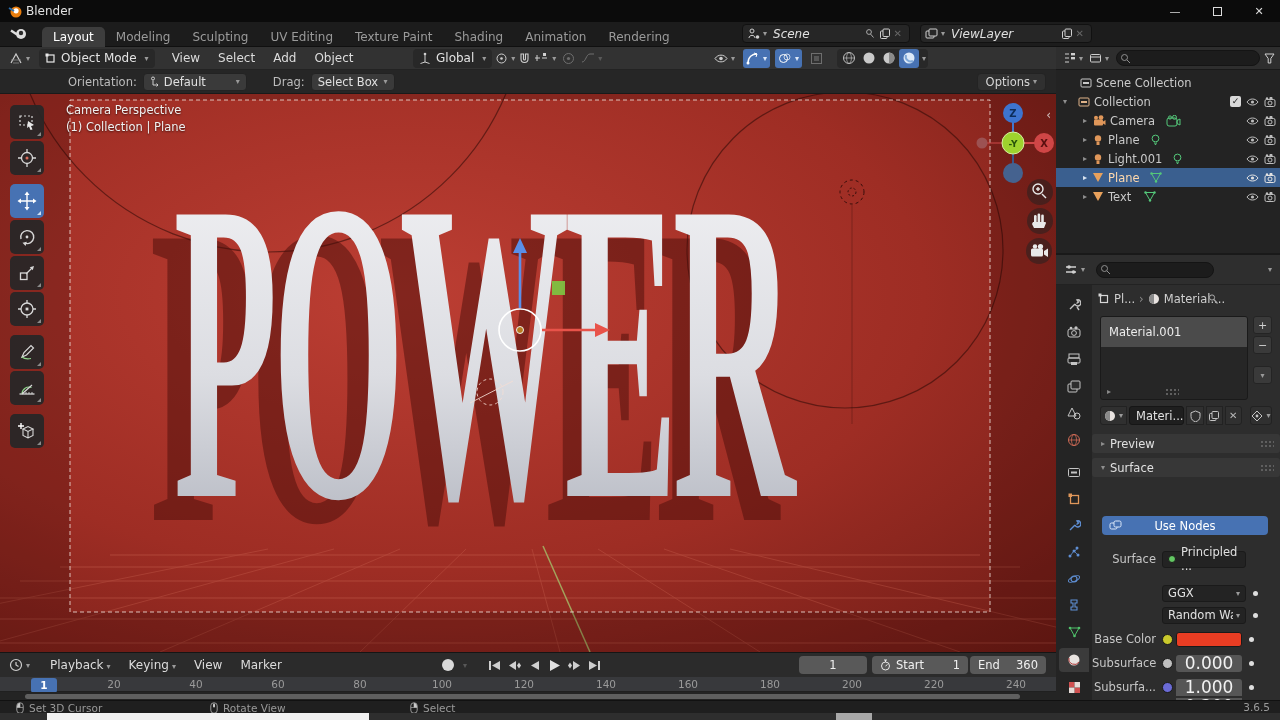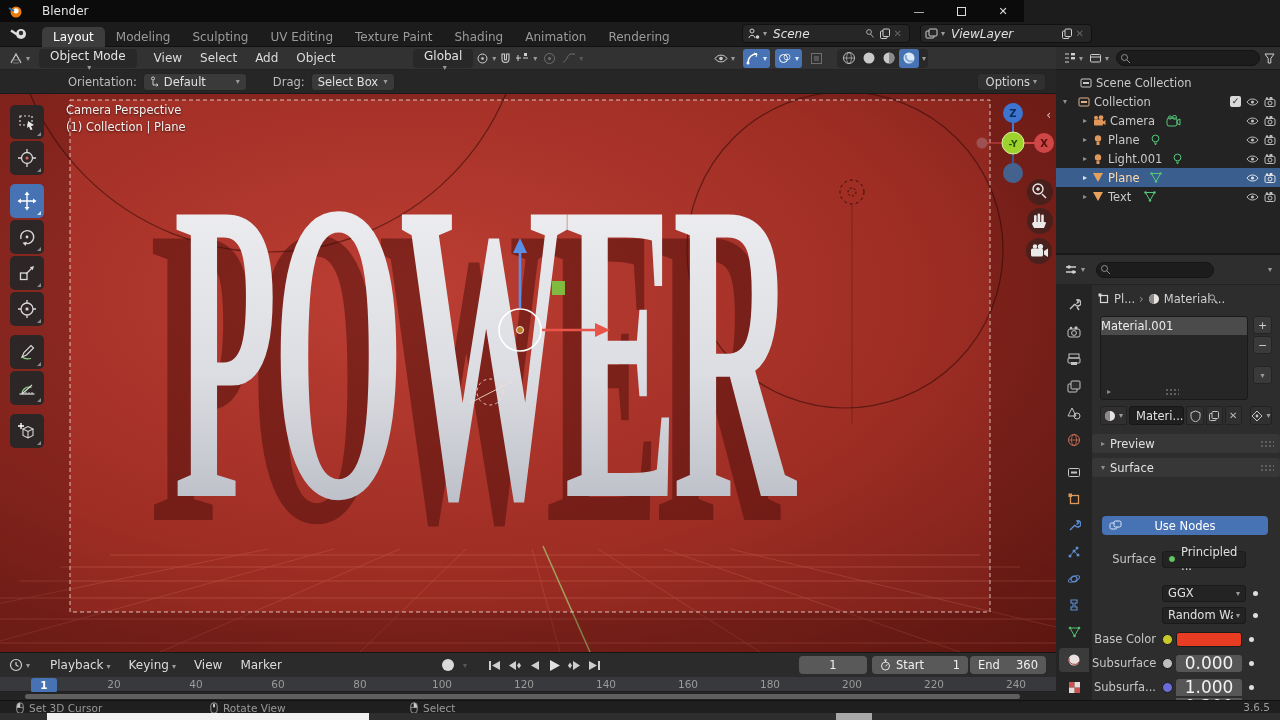--- a/index.html
+++ b/index.html
@@ -4,40 +4,40 @@
 <style>
   * { box-sizing: border-box; margin: 0; padding: 0; }
   html,body { width:1280px; height:720px; background:#000; overflow:hidden; }
   body { font-family:"DejaVu Sans","Liberation Sans",sans-serif; font-size:11px; color:#d6d6d6;
          -webkit-font-smoothing:antialiased; }
   .stage { position:relative; width:1280px; height:720px; background:#1c1c1c; overflow:hidden; }
   .abs { position:absolute; }
   .row { display:flex; align-items:center; }
 
   
-  .titlebar { left:0; top:0; width:1024px; height:22px; background:#0b0b0b; display:flex; align-items:center;padding-left:16px; }
+  .titlebar { left:0; top:0; width:1280px; height:22px; background:#0b0b0b; display:flex; align-items:center; }
   .titlebar .apptitle { color:#e2e2e2; font-size:12px; margin-left:6px; }
   .winbtns { position:absolute; right:0; top:0; height:22px; display:flex; }
   .winbtn { width:42px; height:22px; display:flex; align-items:center; justify-content:center; color:#dcdcdc; font-size:11px; }
   .maxglyph { width:9px; height:9px; border:1px solid #dcdcdc; }
 
   
   .topbar { left:0; top:22px; width:1280px; height:25px; background:#1c1c1c; display:flex; align-items:center; border-bottom:1px solid #101010; }
   .menu-item { padding:0 9px; color:#d4d4d4; font-size:12px; line-height:24px; }
   .tabs { display:flex; align-items:flex-end; height:25px; margin-left:14px; max-width:640px; overflow:hidden; }
   .tab { padding:3px 11px; font-size:12px; color:#9a9a9a; white-space:nowrap; border-radius:5px 5px 0 0; }
   .tab.active { background:#3d3d3d; color:#fff; }
   .idwidget { display:flex; align-items:center; background:#262626; border:1px solid #111; border-radius:4px; height:19px; padding:0 4px; }
   .idwidget .name { font-size:12px; color:#e0e0e0; padding:0 6px;font-style:italic; }
   .dimx { color:#666; font-size:10px; padding:0 3px; }
 
   
   .vheader { left:0; top:47px; width:1056px; height:23px; background:#323232; display:flex; align-items:center; border-bottom:1px solid #232323; }
   .toolsettings { left:0; top:70px; width:1056px; height:24px; background:#262626; display:flex; align-items:center; border-bottom:1px solid #1a1a1a; }
-  .pill { display:flex; align-items:center; background:#282828; border-radius:4px; height:19px; padding:0 6px;flex-direction:column; }
+  .pill { display:flex; align-items:center; background:#282828; border-radius:4px; height:19px; padding:0 6px; }
   .pill .lbl { font-size:12px; color:#e2e2e2; padding:0 5px; }
   .hmenu { font-size:12px; color:#dcdcdc; padding:0 9px; }
   .chev { font-size:8px; color:#9a9a9a; margin-left:3px; }
   .ibtn { display:flex; align-items:center; padding:0 3px; height:19px; border-radius:3px; }
   .ibtn.on { background:#4772b3; }
   .ibtn.dim { opacity:.38; }
   .fieldbtn { display:flex; align-items:center; background:#3a3a3a; border:1px solid #232323; border-radius:4px; height:18px; padding:0 6px; font-size:11.5px; color:#e0e0e0; }
   .tslabel { color:#bdbdbd; font-size:11.5px; }
   .optionsbtn { position:absolute; right:10px; display:flex; align-items:center; background:#303030; border:1px solid #232323; border-radius:4px; height:18px; padding:0 8px; font-size:11.5px; color:#d5d5d5; }
 
@@ -69,21 +69,21 @@
   .checkbox { width:11px; height:11px; background:#d9d9d9; border-radius:2px; color:#1a1a1a; font-size:9px; line-height:11px; text-align:center; }
 
   .props { position:absolute; left:0; top:206px; width:224px; height:447px; background:#2d2d2d; border-top:2px solid #191919; }
   .props-header { position:absolute; left:0; top:0; width:224px; height:30px; background:#2e2e2e; display:flex; align-items:center; border-bottom:1px solid #222; }
   .tabstrip { position:absolute; left:0; top:30px; width:36px; height:417px; background:#242424; }
   .ptab { position:absolute; left:3px; width:30px; height:24px; display:flex; align-items:center; justify-content:center; border-radius:4px 0 0 4px; }
   .ptab.active { background:#3b3b3b; }
   .pcontent { position:absolute; left:36px; top:30px; width:188px; height:417px; }
   .crumb { position:absolute; left:6px; top:7px; display:flex; align-items:center; font-size:11.5px; color:#cfcfcf; gap:4px; }
   .slotlist { position:absolute; left:8px; top:31px; width:148px; height:84px; background:#262626; border:1px solid #1a1a1a; border-radius:3px; }
-  .slotrow { height:18px; background:#4b4b4b; display:flex; align-items:center; font-size:11.5px; color:#ececec; padding-left:0; border-radius:2px 2px 0 0; }
+  .slotrow { height:30px; background:#4b4b4b; display:flex; align-items:center; font-size:11.5px; color:#ececec; padding-left:8px; border-radius:2px 2px 0 0; }
   .minibtn { position:absolute; width:19px; height:18px; background:#3a3a3a; border:1px solid #242424; border-radius:3px; display:flex; align-items:center; justify-content:center; color:#cfcfcf; font-size:11px; }
   .dbrow { position:absolute; left:8px; top:121px; width:172px; height:19px; display:flex; align-items:center; gap:2px; }
   .dbseg { display:flex; align-items:center; justify-content:center; background:#303030; border:1px solid #222; height:19px; }
   .namefield { flex:1; background:#1f1f1f; border:1px solid #161616; border-radius:3px; height:19px; display:flex; align-items:center; padding-left:6px; font-size:11.5px; color:#e0e0e0; }
   .panelhdr { position:absolute; left:0; width:188px; height:19px; background:#373737; border-radius:3px; display:flex; align-items:center; font-size:11.5px; color:#e0e0e0; }
   .grip { position:absolute; right:6px; width:14px; height:8px;
           background-image:radial-gradient(#5f5f5f 1px, transparent 1px); background-size:4px 4px; }
   .usenodes { position:absolute; left:10px; top:231px; width:166px; height:19px; background:#4772b3; border-radius:4px; display:flex; align-items:center; justify-content:center; color:#fff; font-size:11.5px; }
   .prow { position:absolute; left:0; width:188px; height:18px; display:flex; align-items:center; }
   .plabel { width:70px; text-align:right; font-size:11.5px; color:#c6c6c6; padding-right:6px; white-space:nowrap; overflow:hidden; }

